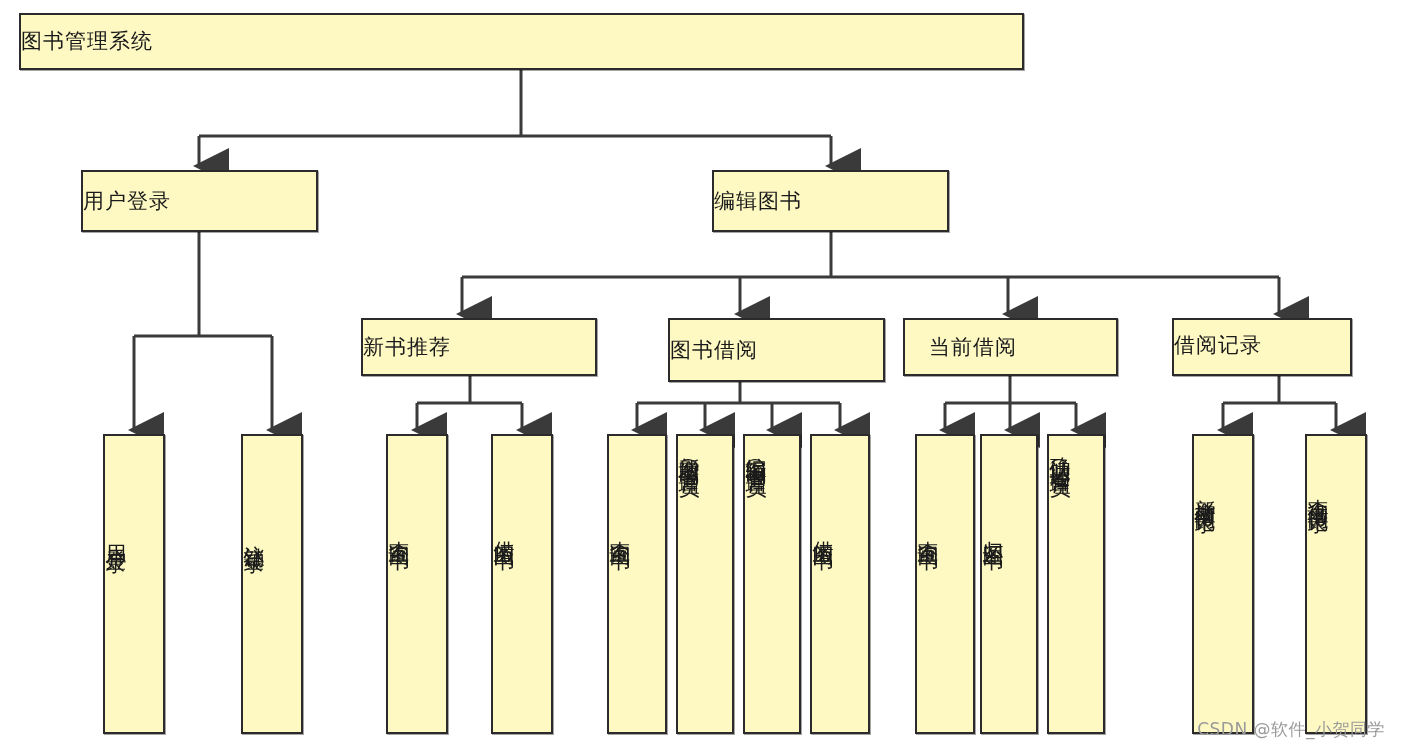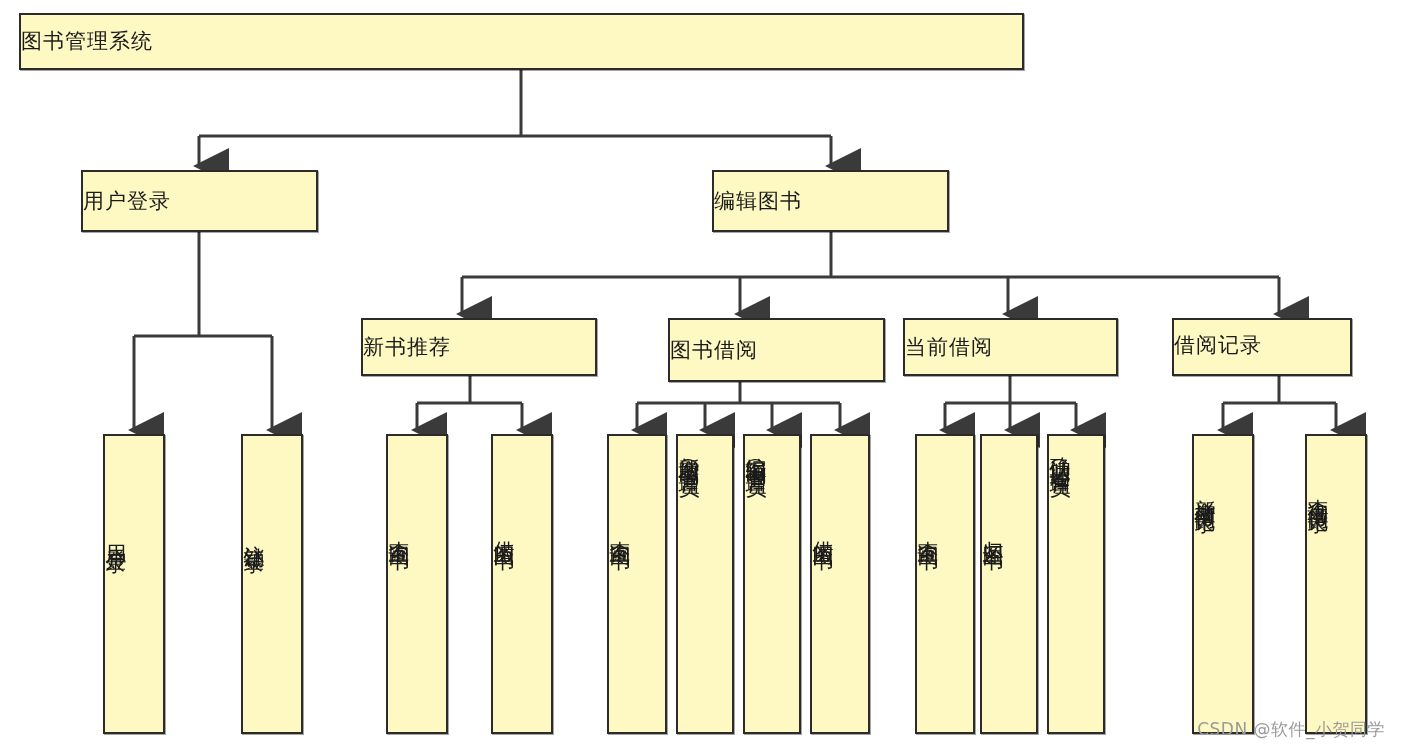--- a/index.html
+++ b/index.html
@@ -122,21 +122,21 @@
 <div class="node horiz" style="left:712px;top:170px;width:237px;height:62px;">
   <span class="label">编辑图书</span>
 </div>
 
 <div class="node horiz" style="left:361px;top:318px;width:236px;height:58px;">
   <span class="label">新书推荐</span>
 </div>
 <div class="node horiz" style="left:632px;top:318px;width:217px;height:64px;margin-left:36px;">
   <span class="label">图书借阅</span>
 </div>
-<div class="node horiz" style="left:903px;top:318px;width:215px;height:58px;">
+<div class="node horiz" style="left:903px;top:318px;width:215px;height:58px;padding-left:24px;">
   <span class="label">当前借阅</span>
 </div>
 <div class="node horiz" style="left:1172px;top:318px;width:180px;height:58px;font-family:Liberation Mono, monospace;">
   <span class="label">借阅记录</span>
 </div>
 
 <div class="node vert" style="left:103px;top:434px;width:62px;height:300px;padding-top:92px;">
   <span class="label">用户登录</span>
 </div>
 <div class="node vert" style="left:241px;top:434px;width:62px;height:300px;padding-top:92px;">

